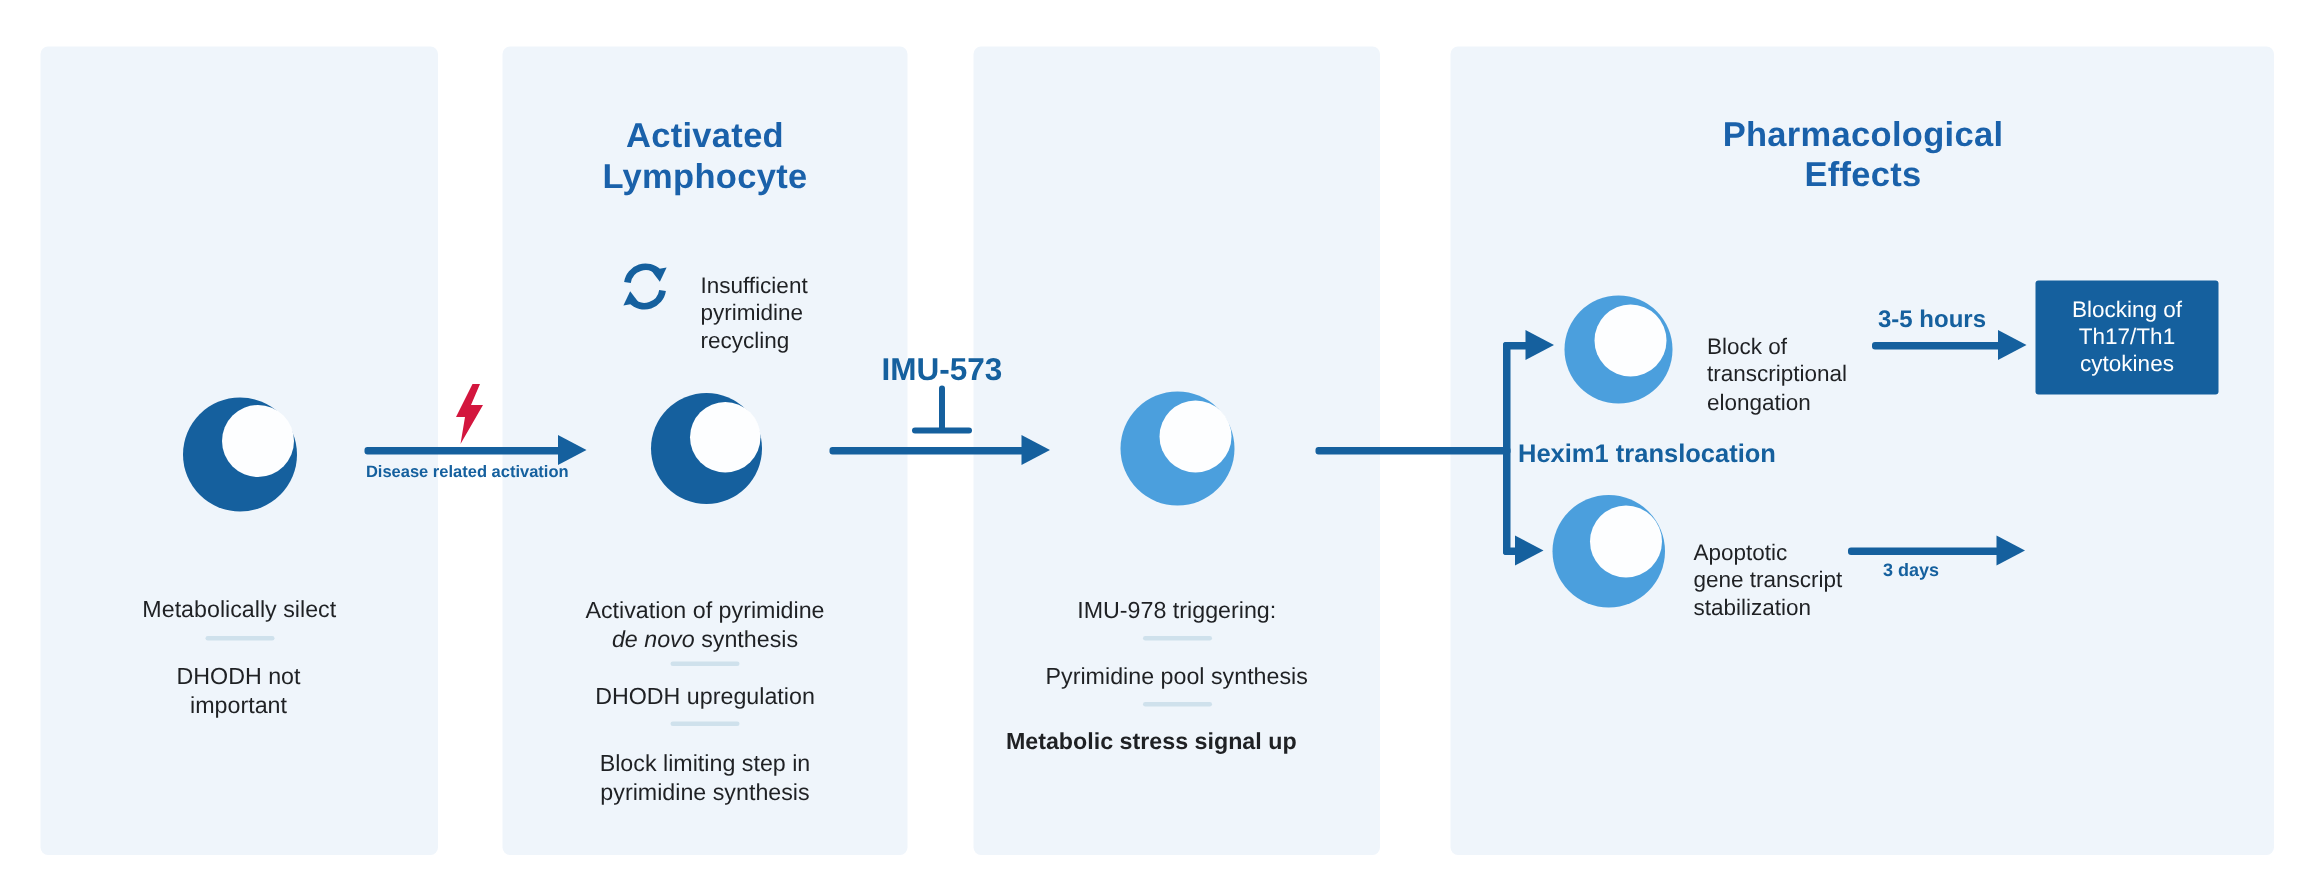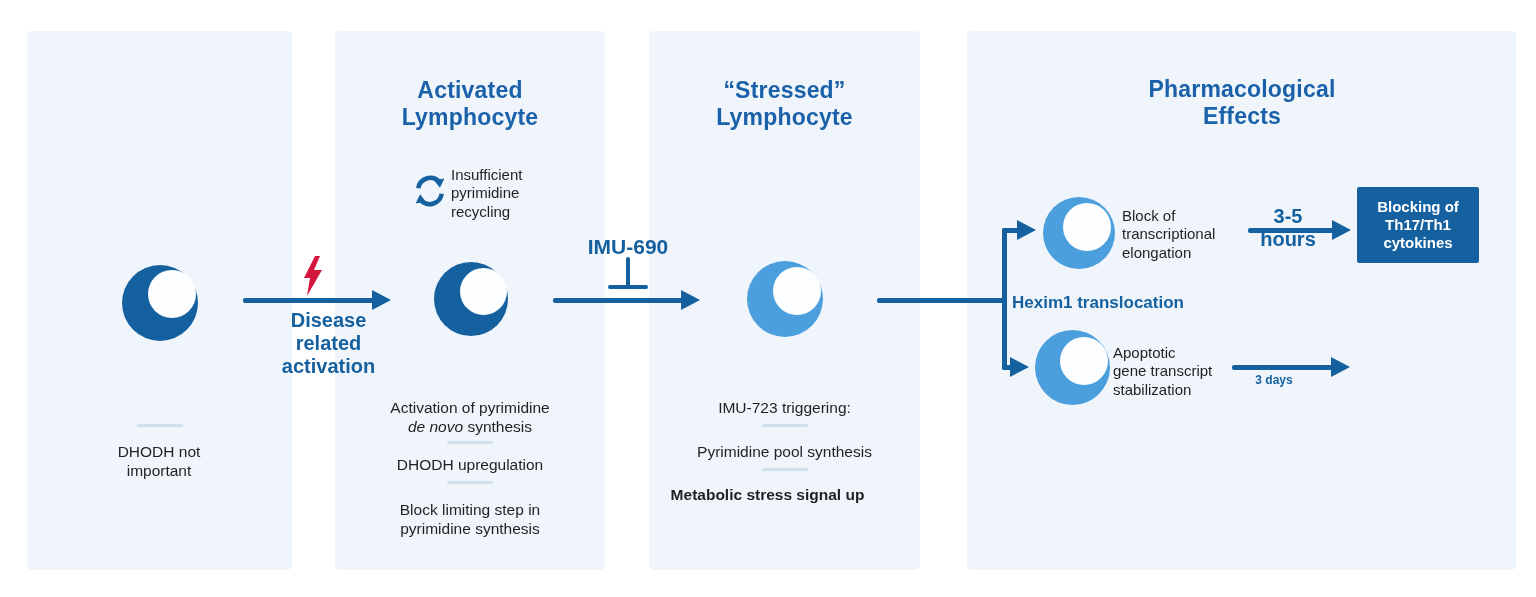--- a/index.html
+++ b/index.html
@@ -16,42 +16,43 @@
   .stage{position:relative;width:1536px;height:597px;background:#ffffff;overflow:hidden;}
   .panel{position:absolute;top:31px;height:539px;background:var(--bg);border-radius:5px;}
   #panel1{left:27px;width:265px;}
   #panel2{left:335px;width:270px;text-decoration:underline;}
   #panel3{left:649px;width:271px;}
   #panel4{left:967px;width:549px;}
   .abs{position:absolute;}
   .title{position:absolute;margin:0;color:var(--title);font-weight:700;font-size:23px;line-height:1.18;text-align:center;letter-spacing:.2px;}
   .note{position:absolute;margin:0;color:var(--txt);font-size:15.5px;line-height:1.24;text-align:center;}
   .note.bold{font-weight:700;}
-  .side-label{position:absolute;margin:0;color:var(--txt);font-size:15px;line-height:1.22;text-align:left;}
+  .side-label{position:absolute;margin:16px;color:var(--txt);font-size:15px;line-height:1.22;text-align:left;}
   .pre{white-space:pre-line;}
   .divider{position:absolute;width:46px;height:3px;background:var(--div);border-radius:2px;}
   .cell{position:absolute;border-radius:50%;background:var(--dark);}
   .cell.light{background:var(--light);}
   .cell .hole{position:absolute;border-radius:50%;background:#fdfeff;}
   .hline{position:absolute;height:5px;background:var(--dark);border-radius:2px;}
   .vline{position:absolute;width:5px;background:var(--dark);border-radius:2px;}
   .ahead{position:absolute;width:0;height:0;border-top:10px solid transparent;border-bottom:10px solid transparent;border-left:19px solid var(--dark);}
   .blue-label{position:absolute;margin:0;color:var(--dark);font-weight:700;text-align:center;line-height:1.16;}
-  .effect-box{position:absolute;background:var(--dark);color:#ffffff;display:flex;align-items:center;justify-content:center;text-align:center;font-size:15px;font-weight:700;line-height:1.22;border-radius:2px;padding:0 6px;box-sizing:border-box;}
+  .effect-box{position:absolute;background:var(--dark);color:#ffffff;display:flex;align-items:center;justify-content:center;text-align:center;font-size:15px;font-weight:400;line-height:1.22;border-radius:2px;padding:0 6px;box-sizing:border-box;}
   em{font-style:italic;}
 </style>
 </head>
 <body>
 
 <div class="stage">
 
   <section class="panel" id="panel1">
     <div class="cell" style="left:95px;top:234px;width:76px;height:76px">
       <div class="hole" style="left:26px;top:5px;width:48px;height:48px"></div>
     </div>
+    <p class="note" style="left:0;width:265px;top:366px">Metabolically silect</p>
     <div class="divider" style="left:110px;top:393px"></div>
     <p class="note" style="left:67px;width:130px;top:411px">DHODH not important</p>
   </section>
 
   <section class="panel" id="panel2">
     <h2 class="title" style="left:55px;width:160px;top:46px">Activated Lymphocyte</h2>
 
     <svg class="abs" style="left:77px;top:142px" width="36" height="36" viewBox="0 0 40 40">
       <path d="M7 17 A 13.5 13.5 0 0 1 30 9.5" fill="none" stroke="#15609e" stroke-width="5"></path>
       <polygon points="24.5,8 36,6 31,16.5" fill="#15609e"></polygon>
@@ -67,25 +68,24 @@
     </div>
 
     <p class="note" style="left:0;width:270px;top:367px"><span>Activation of pyrimidine</span><br><em>de novo</em> <span>synthesis</span></p>
     <div class="divider" style="left:112px;top:410px"></div>
     <p class="note" style="left:0;width:270px;top:424px">DHODH upregulation</p>
     <div class="divider" style="left:112px;top:450px"></div>
     <p class="note" style="left:45px;width:180px;top:469px">Block limiting step in pyrimidine synthesis</p>
   </section>
 
   <section class="panel" id="panel3">
-    <h2 class="title" style="left:55px;width:161px;top:46px">“Stressed” Lymphocyte</h2>
     <div class="cell light" style="left:98px;top:230px;width:76px;height:76px">
       <div class="hole" style="left:26px;top:6px;width:48px;height:48px"></div>
     </div>
-    <p class="note" style="left:0;width:271px;top:367px">IMU-723 triggering:</p>
+    <p class="note" style="left:0;width:271px;top:367px">IMU-978 triggering:</p>
     <div class="divider" style="left:113px;top:393px"></div>
     <p class="note" style="left:0;width:271px;top:411px">Pyrimidine pool synthesis</p>
     <div class="divider" style="left:113px;top:437px"></div>
     <p class="note bold" style="left:0;width:237px;top:454px">Metabolic stress signal up</p>
   </section>
 
   <section class="panel" id="panel4">
     <h2 class="title" style="left:165px;width:220px;top:45px">Pharmacological Effects</h2>
 
     <div class="vline" style="left:35px;top:197px;height:142px"></div>
@@ -94,44 +94,44 @@
     <div class="hline" style="left:35px;top:334px;width:10px"></div>
     <div class="ahead" style="left:43px;top:326px"></div>
     <p class="blue-label" style="left:45px;top:262px;font-size:17px;text-align:left">Hexim1 translocation</p>
 
     <div class="cell light" style="left:76px;top:166px;width:72px;height:72px">
       <div class="hole" style="left:20px;top:6px;width:48px;height:48px"></div>
     </div>
     <p class="side-label pre" style="left:155px;top:176px;width:130px">Block of
 transcriptional
 elongation</p>
-    <p class="blue-label" style="left:281px;top:174px;width:80px;font-size:20px">3-5 hours</p>
+    <p class="blue-label" style="left:281px;top:174px;width:80px;font-size:16px">3-5 hours</p>
     <div class="hline" style="left:281px;top:197px;width:86px"></div>
     <div class="ahead" style="left:365px;top:189px"></div>
     <div class="effect-box" style="left:390px;top:156px;width:122px;height:76px">Blocking of Th17/Th1 cytokines</div>
 
     <div class="cell light" style="left:68px;top:299px;width:75px;height:75px">
       <div class="hole" style="left:25px;top:7px;width:48px;height:48px"></div>
     </div>
     <p class="side-label pre" style="left:146px;top:313px;width:135px">Apoptotic
 gene transcript
 stabilization</p>
     <div class="hline" style="left:265px;top:334px;width:101px"></div>
     <div class="ahead" style="left:364px;top:326px"></div>
     <p class="blue-label" style="left:272px;top:343px;width:70px;font-size:12px">3 days</p>
   </section>
 
   <svg class="abs" style="left:303px;top:256px" width="20" height="40" viewBox="0 0 20 40">
     <polygon points="12,0 1,22 7,22 4,40 19,14 11,14 17,0" fill="#d3163e"></polygon>
   </svg>
   <div class="hline" style="left:243px;top:298px;width:131px"></div>
   <div class="ahead" style="left:372px;top:290px"></div>
-  <p class="blue-label" style="left:260px;top:309px;width:137px;font-size:20px">Disease related activation</p>
+  <p class="blue-label" style="left:243px;top:309px;width:137px;font-size:11px">Disease related activation</p>
 
-  <p class="blue-label" style="left:560px;top:235px;width:136px;font-size:21px">IMU-690</p>
+  <p class="blue-label" style="left:560px;top:235px;width:136px;font-size:21px">IMU-573</p>
   <div class="vline" style="left:626px;top:257px;height:30px;width:4px"></div>
   <div class="hline" style="left:608px;top:285px;width:40px;height:4px"></div>
   <div class="hline" style="left:553px;top:298px;width:130px"></div>
   <div class="ahead" style="left:681px;top:290px"></div>
 
   <div class="hline" style="left:877px;top:298px;width:130px"></div>
 
 </div>
 
 </body></html>

